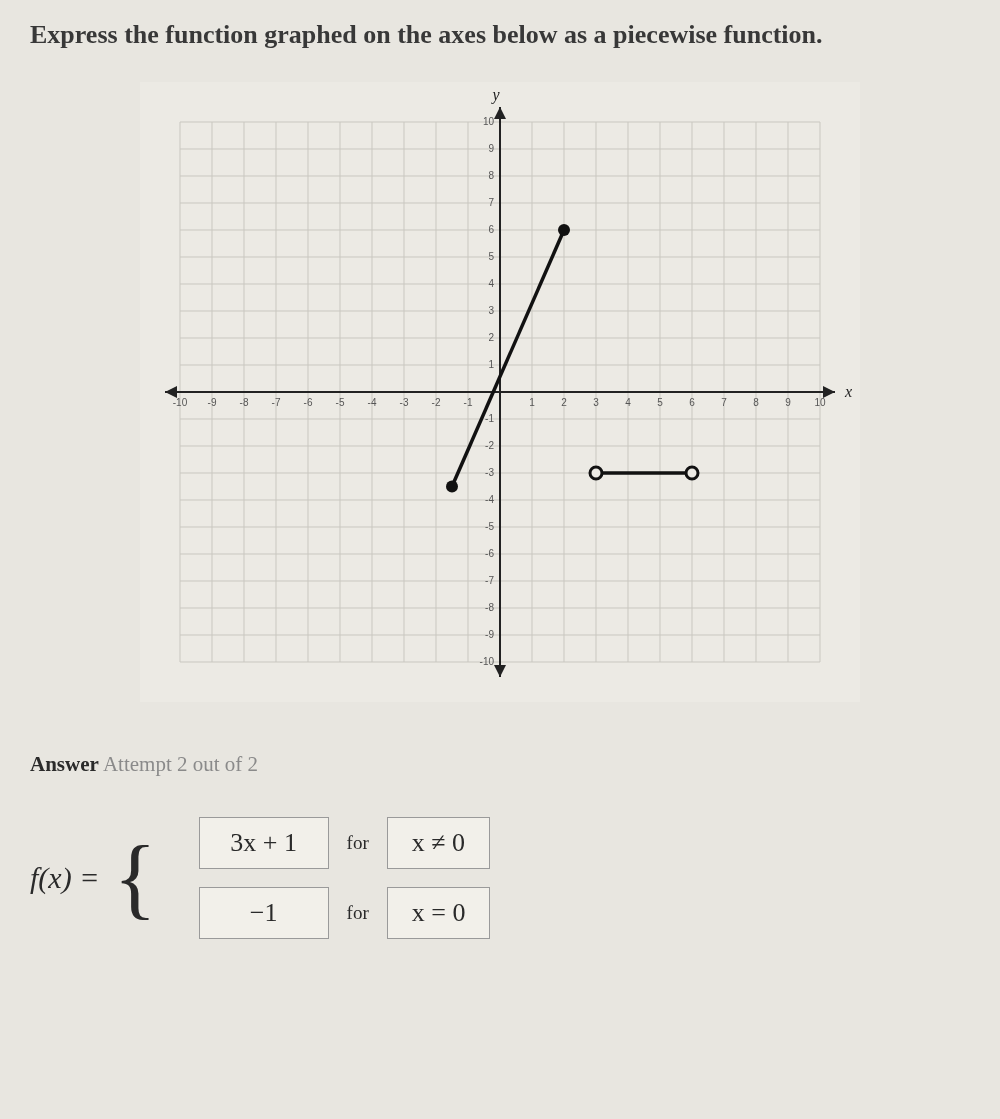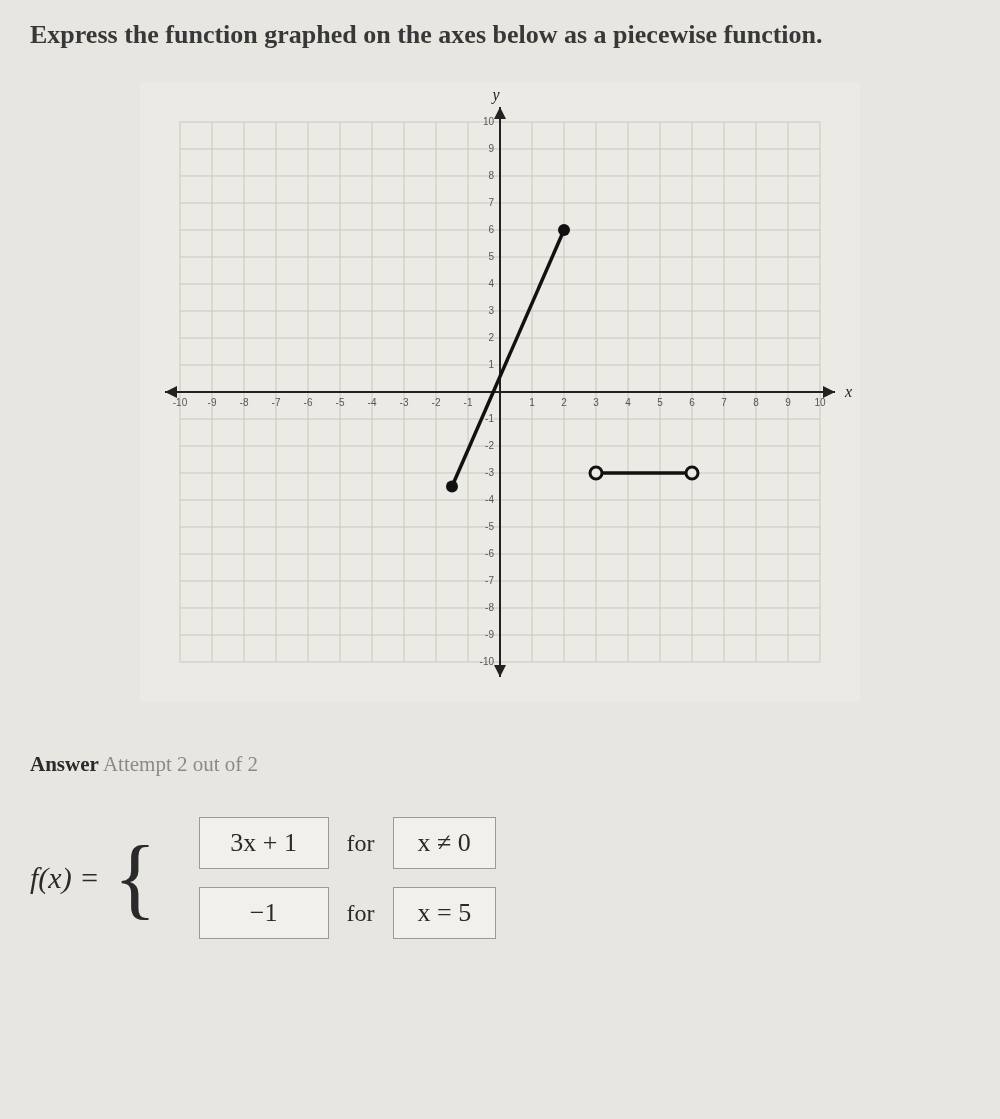--- a/index.html
+++ b/index.html
@@ -50,21 +50,21 @@
   .row { display: flex; align-items: center; gap: 18px; font-size: 26px; padding-left: 28px; }
   .box {
     border: 1px solid #9a9a9a;
     background: #f2f0ea;
     padding: 10px 24px;
     min-width: 130px;
     text-align: center;
     font-family: 'Times New Roman', serif;
   }
   .box.narrow { min-width: 90px; }
-  .for { font-size: 24px; }
+  .for { font-size: 19px; }
 </style>
 </head>
 <body>
 
 <div class="question">Express the function graphed on the axes below as a piecewise function.</div>
 
 <div class="graph-wrap">
   <svg class="graph" width="720" height="620" viewBox="0 0 720 620">
       <line x1="40" y1="580" x2="40" y2="40" stroke="#c9c7c0" stroke-width="1"></line>
       <line x1="72" y1="580" x2="72" y2="40" stroke="#c9c7c0" stroke-width="1"></line>
@@ -176,16 +176,16 @@
   <div class="brace">{</div>
   <div class="rows">
     <div class="row">
       <div class="box">3x + 1</div>
       <div class="for">for</div>
       <div class="box narrow">x ≠ 0</div>
     </div>
     <div class="row">
       <div class="box">−1</div>
       <div class="for">for</div>
-      <div class="box narrow">x = 5</div>
+      <div class="box narrow">x = 0</div>
     </div>
   </div>
 </div>
 
 </body></html>

